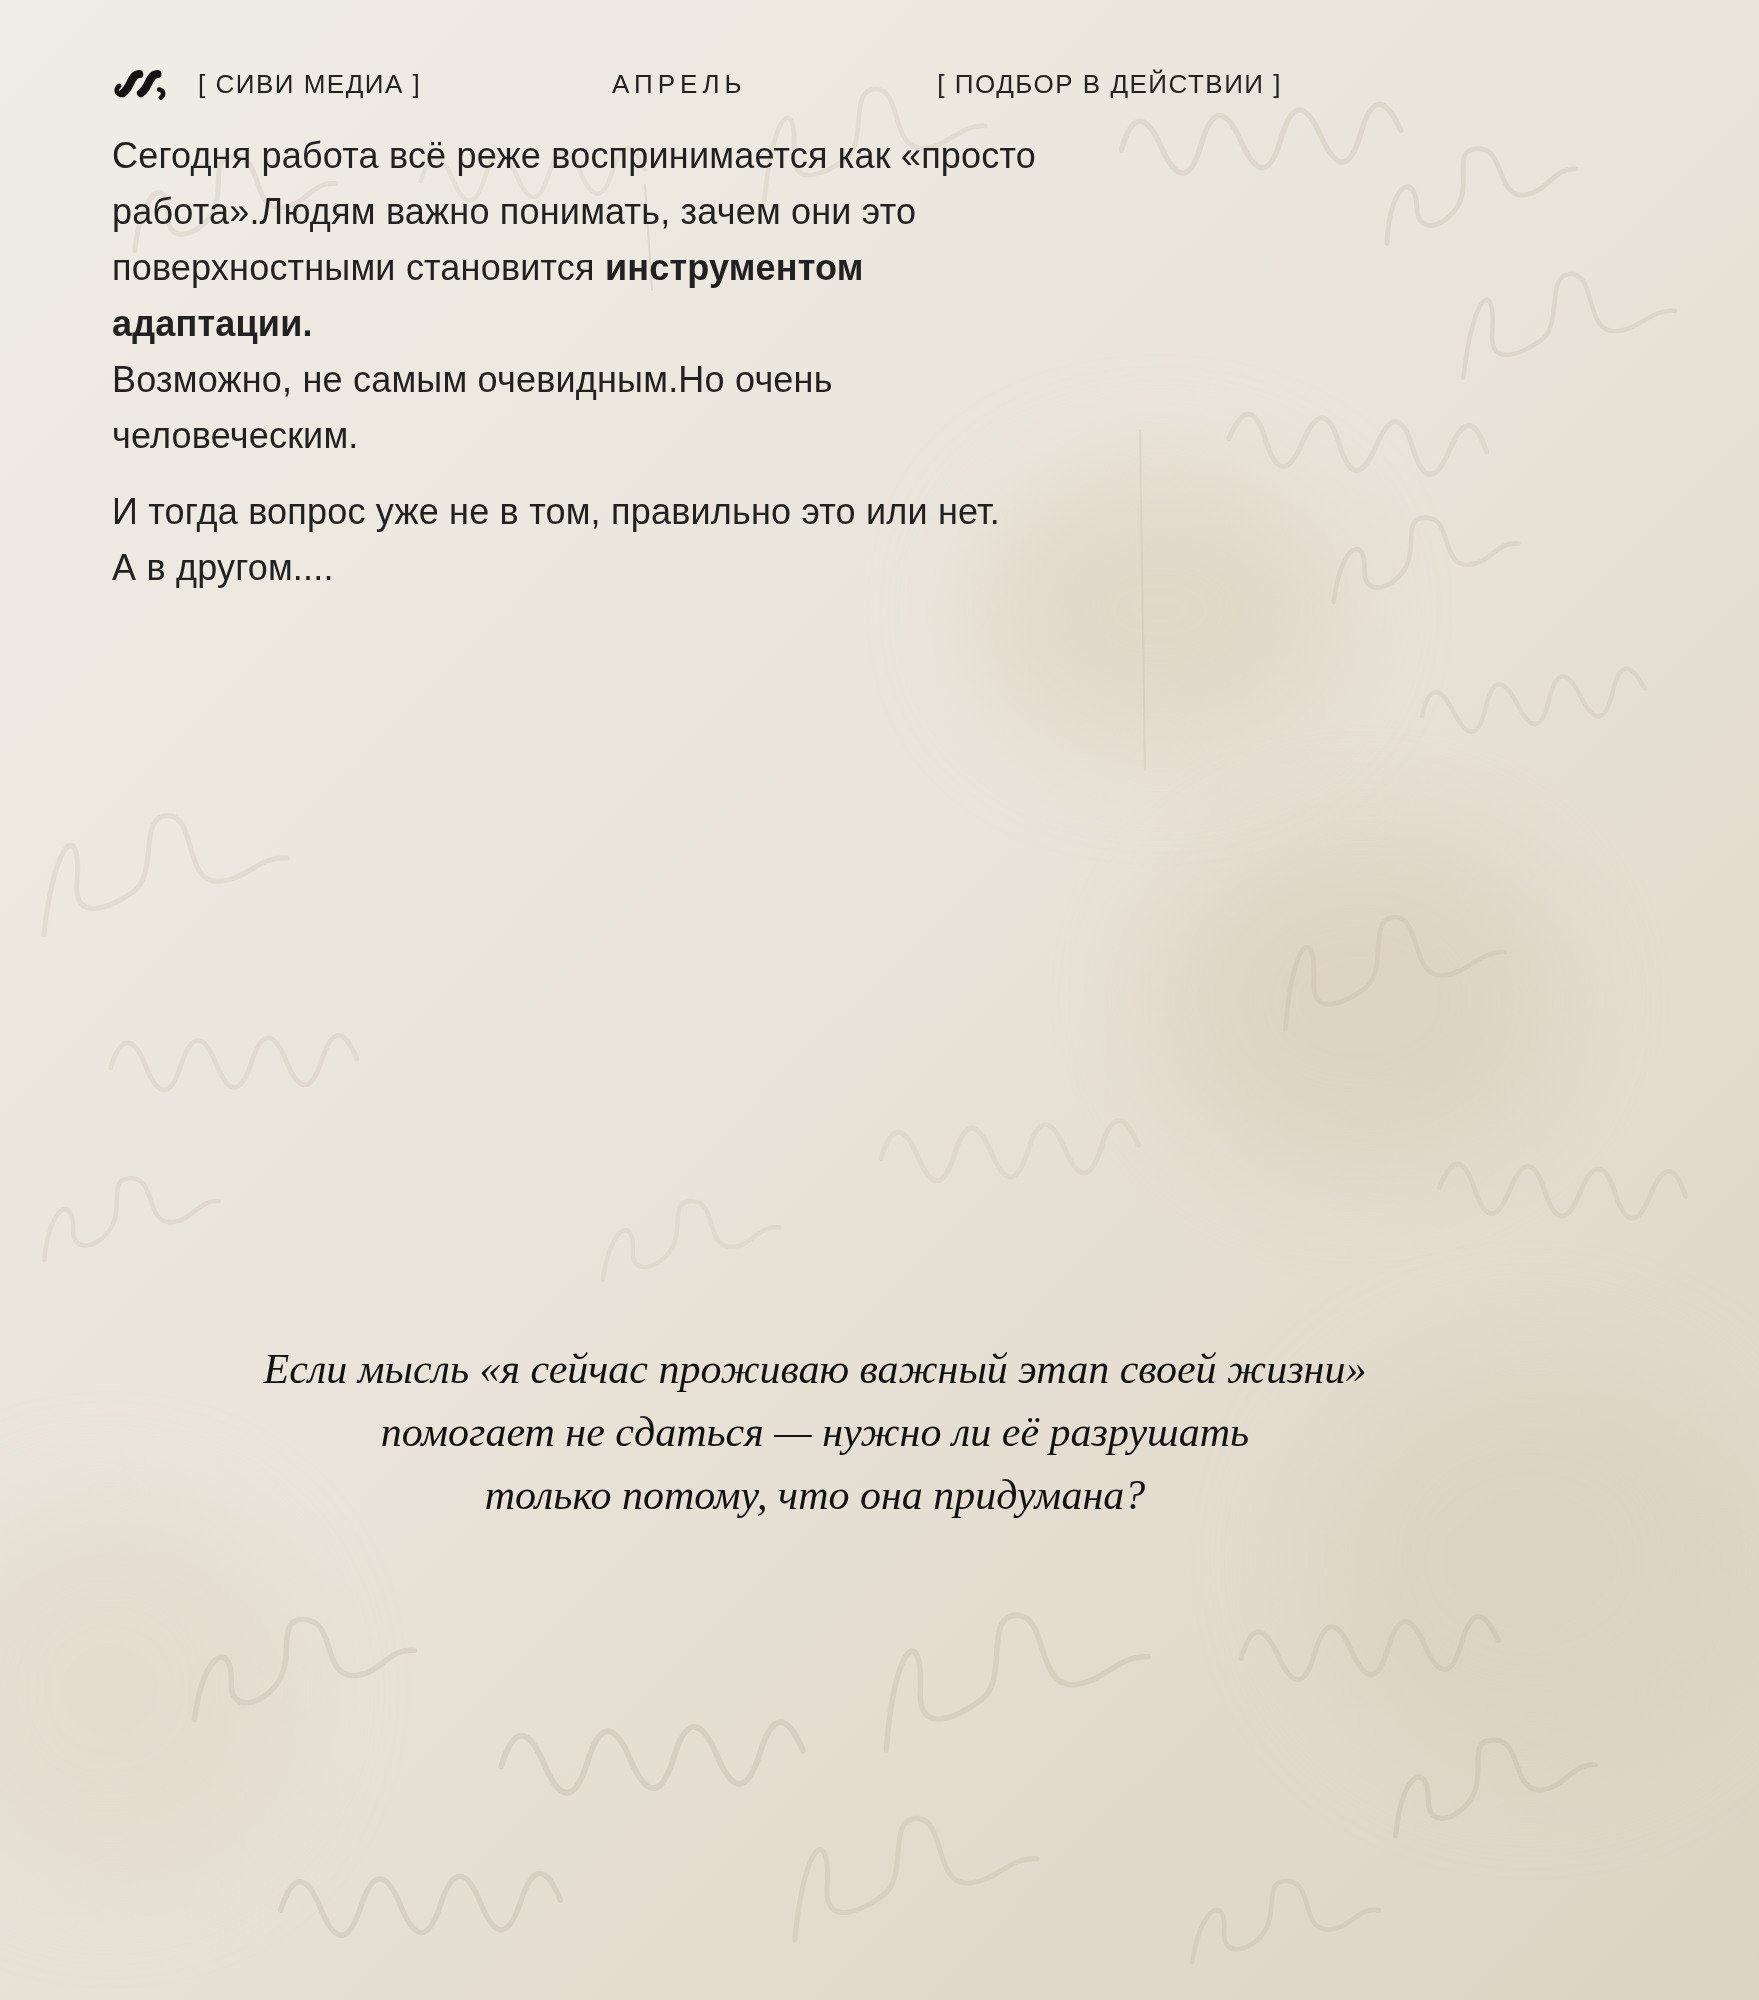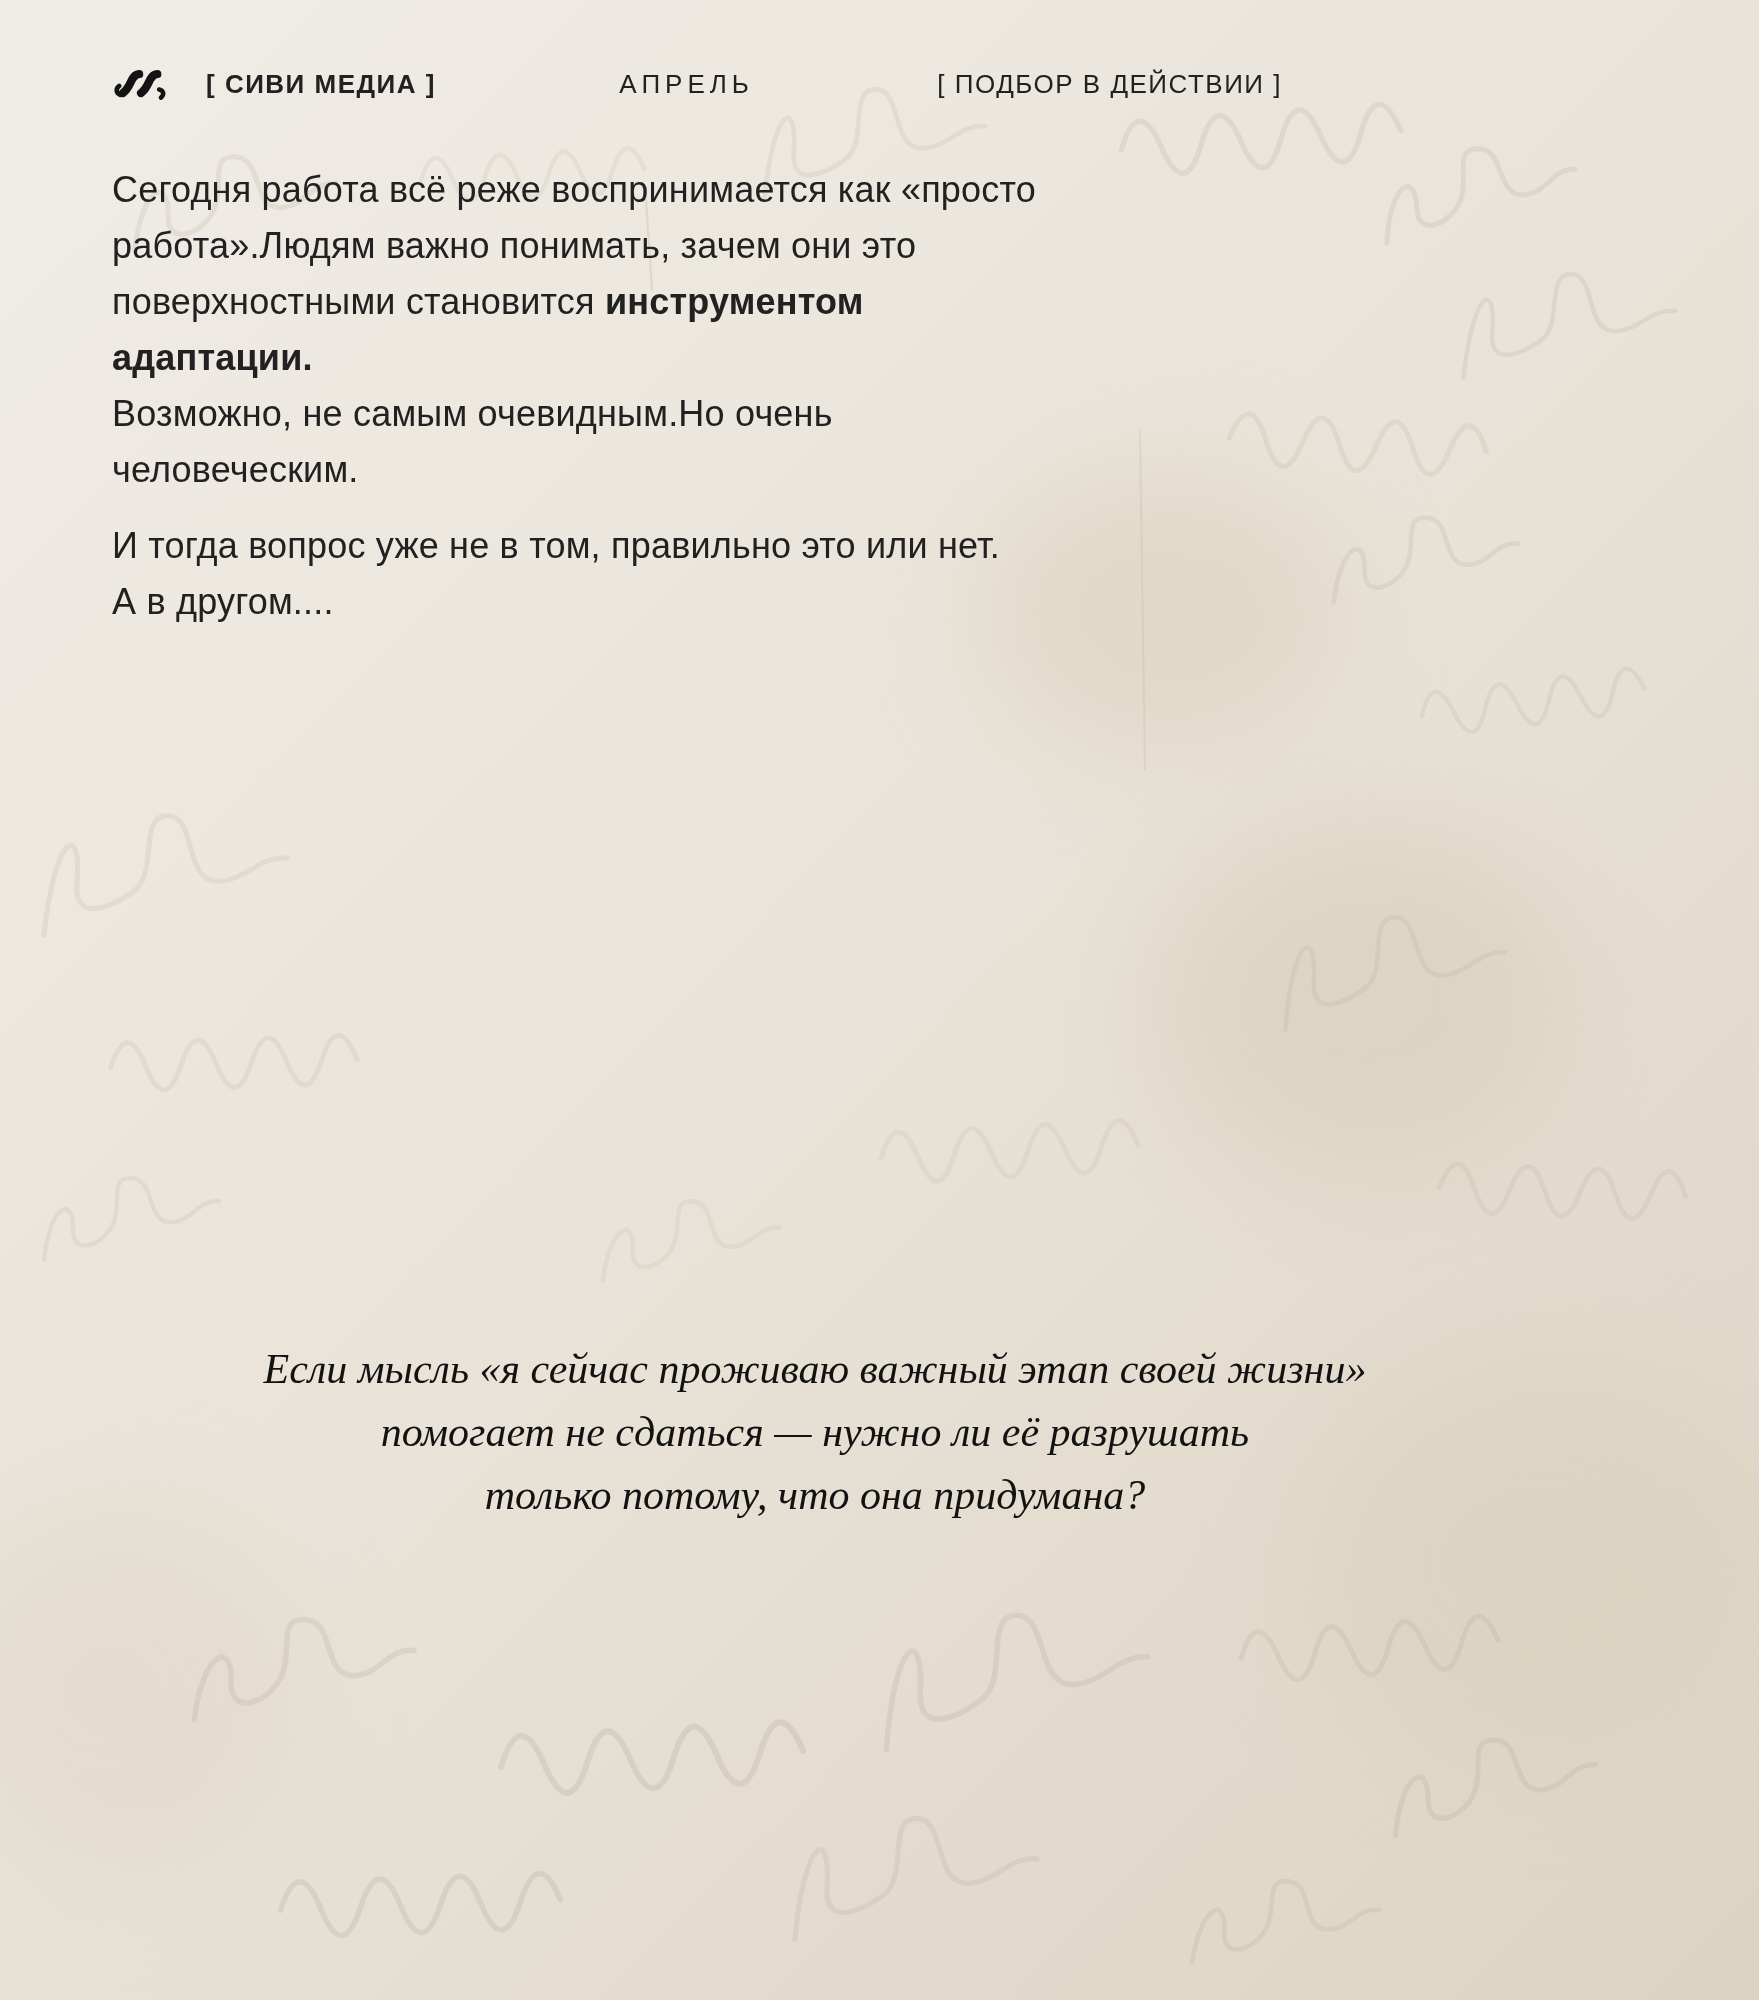--- a/index.html
+++ b/index.html
@@ -51,41 +51,40 @@
     align-items: center;
     justify-content: space-between;
     width: 1170px;
     color: var(--ink, #1f1f1f);
     font-size: 26px;
     line-height: 1;
   }
   .brand-group {
     display: flex;
     align-items: center;
-    gap: 36px;
-    font-weight: bold;
+    gap: 28px;
   }
   .logo-svg { display: block; }
   .topbar .label {
     letter-spacing: 1.5px;
     white-space: nowrap;
   }
   .topbar .issue {
     letter-spacing: 5px;
   }
   h1.title {
     margin: 268px 0 0 0;
     font-size: 58px;
     font-weight: 400;
     letter-spacing: 1px;
     color: var(--heading-ink, #161616);
     line-height: 1.2;
   }
   .body-text {
-    margin-top: 58px;
+    margin-top: 24px;
     font-size: 36px;
     line-height: 56px;
     letter-spacing: 0.2px;
     color: var(--ink, #1f1f1f);
   }
   .body-text.second {
     margin-top: 20px;
   }
   .body-text .tline { white-space: nowrap; }
   .body-text .b { font-weight: 700; }

